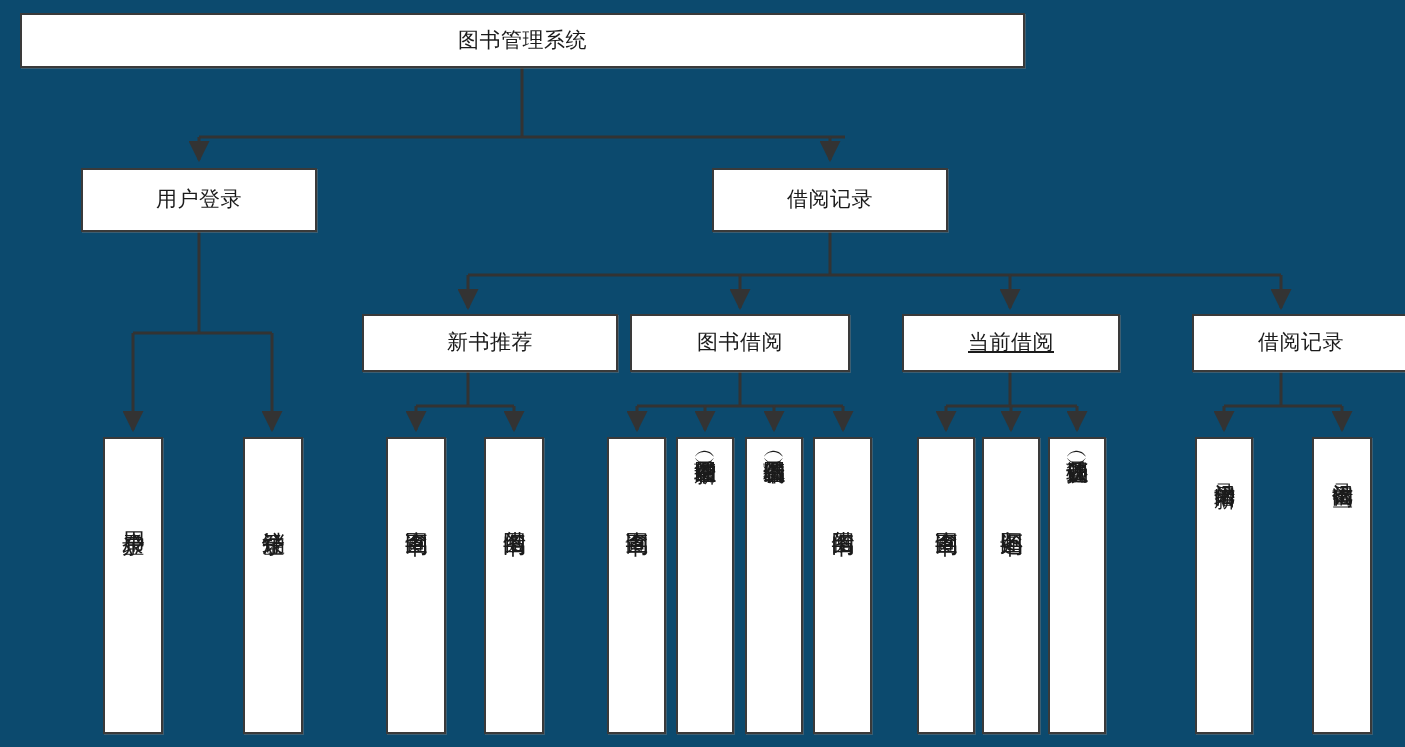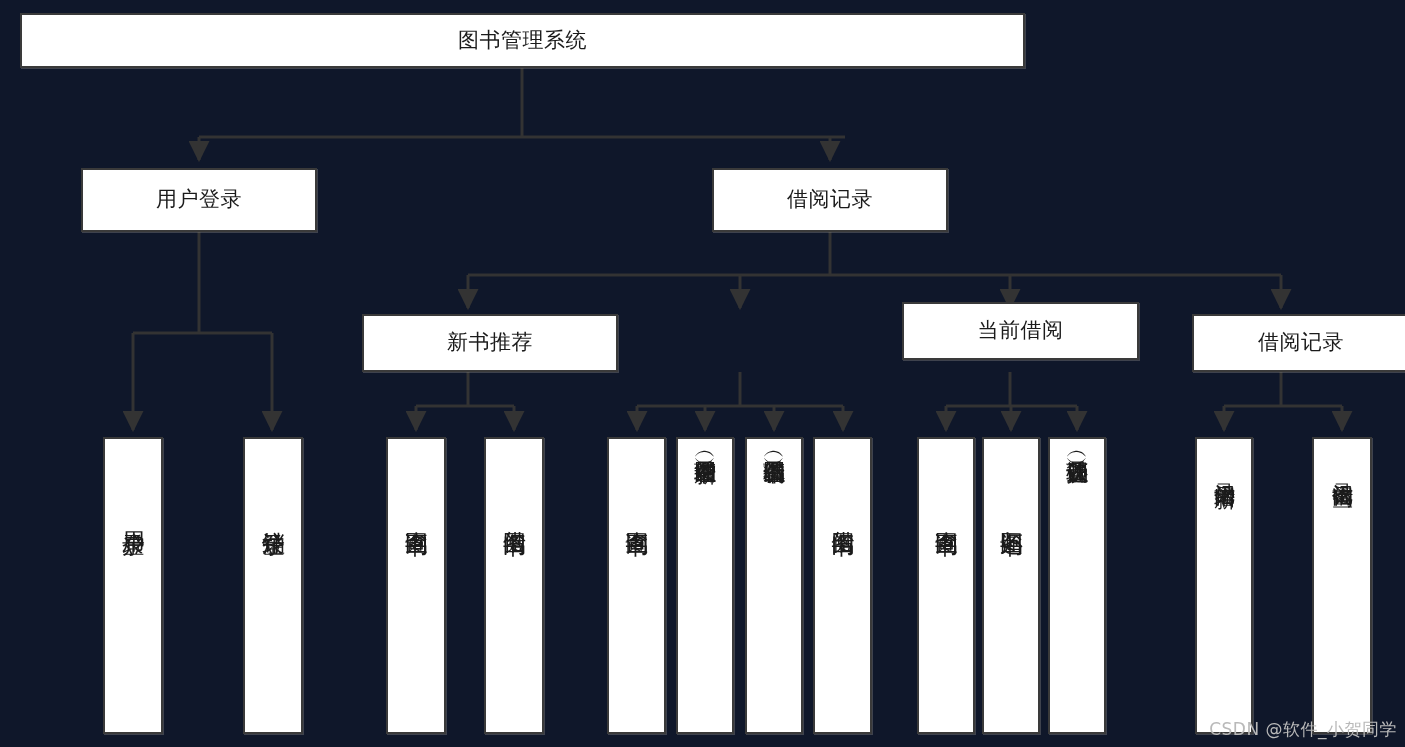--- a/index.html
+++ b/index.html
@@ -7,21 +7,21 @@
     padding: 0;
     background: #ffffff;
   }
   body {
     font-family: "DejaVu Sans", "Liberation Sans", sans-serif;
   }
   #canvas {
     position: relative;
     width: 1405px;
     height: 747px;
-    background: #0f172a;
+    background: #0c4a6e;
     overflow: hidden;
   }
   #wires {
     position: absolute;
     left: 0;
     top: 0;
     width: 1405px;
     height: 747px;
   }
   .node {
@@ -137,21 +137,24 @@
   <div class="node horiz" style="left:81px; top:168px; width:236px; height:64px;">
     <span class="lbl">用户登录</span>
   </div>
   <div class="node horiz" style="left:712px; top:168px; width:236px; height:64px;">
     <span class="lbl">借阅记录</span>
   </div>
 
   <div class="node horiz" style="left:362px; top:314px; width:256px; height:58px;">
     <span class="lbl">新书推荐</span>
   </div>
-  <div class="node horiz" style="left:902px; top:302px; width:237px; height:58px;">
+  <div class="node horiz" style="left:630px; top:314px; width:220px; height:58px;">
+    <span class="lbl">图书借阅</span>
+  </div>
+  <div class="node horiz" style="left:902px; top:314px; width:218px; height:58px;text-decoration:underline;">
     <span class="lbl">当前借阅</span>
   </div>
   <div class="node horiz" style="left:1172px; top:314px; width:218px; height:58px;margin-left:20px;">
     <span class="lbl">借阅记录</span>
   </div>
 
   <div class="node vert" style="left:103px; top:437px; width:60px; height:297px; padding-top:74px;">
     <span class="lbl">用户登录</span>
   </div>
   <div class="node vert" style="left:243px; top:437px; width:60px; height:297px; padding-top:74px;">
@@ -188,15 +191,14 @@
     <span class="lbl">确认归还（管理员）</span>
   </div>
 
   <div class="node vert tight" style="left:1195px; top:437px; width:58px; height:297px; padding-top:32px;">
     <span class="lbl">新增借阅记录</span>
   </div>
   <div class="node vert tight" style="left:1312px; top:437px; width:60px; height:297px; padding-top:32px;">
     <span class="lbl">查询借阅记录</span>
   </div>
 
-  <div id="watermark">CSDN @软件_小贺同学</div>
 
 </div>
 
 </body></html>

